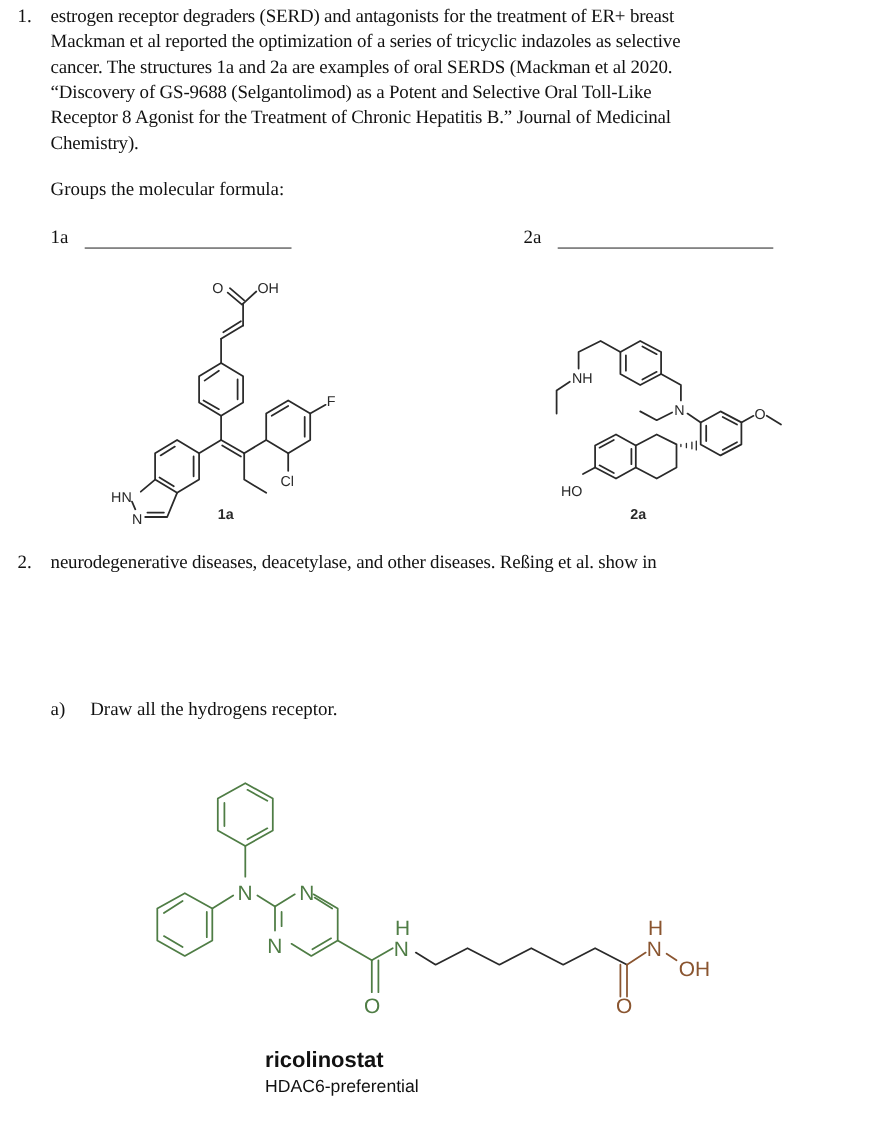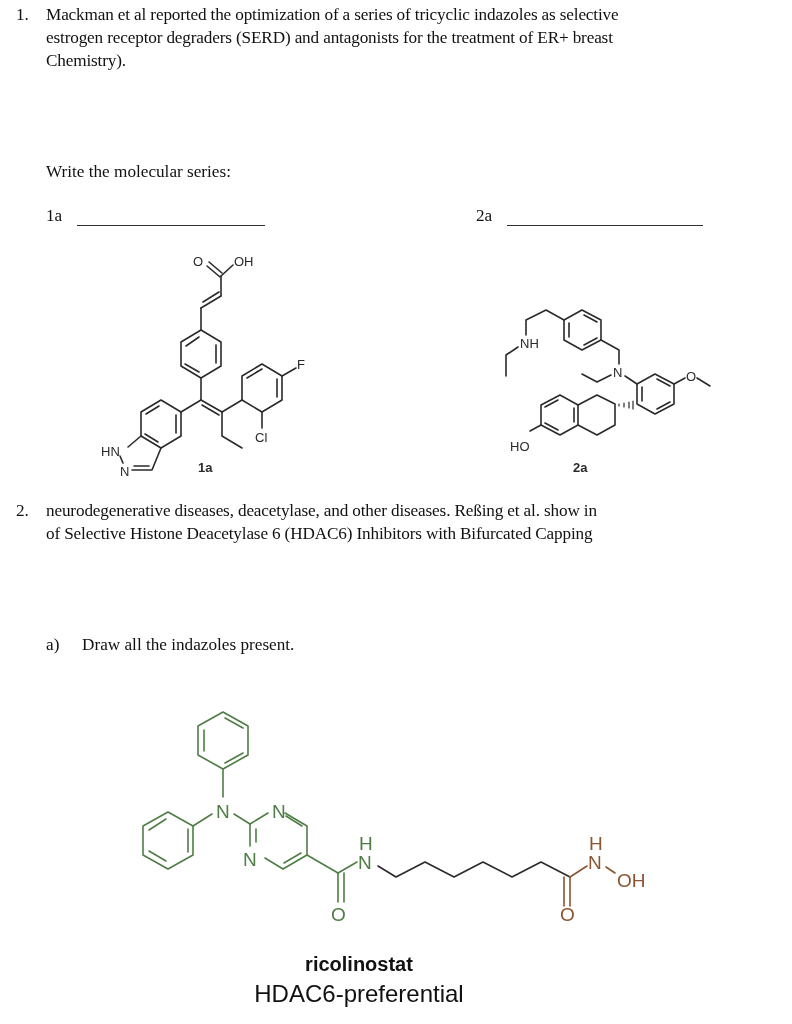--- a/index.html
+++ b/index.html
@@ -14,35 +14,38 @@
   .blank { position:absolute; border-bottom:1.2px solid #333; height:0; }
   svg { position:absolute; overflow:visible; }
   .bond { stroke:#2a2a2a; stroke-width:1.6; fill:none; stroke-linecap:round; stroke-linejoin:round; }
   .atom { font-family:"Liberation Sans","DejaVu Sans",sans-serif; font-size:13px; fill:#2a2a2a; }
   .cpd { font-family:"Liberation Sans",sans-serif; font-size:13px; font-weight:bold; fill:#2a2a2a; }
   .g { stroke:#4f7d45; }
   .gt { fill:#4f7d45; }
   .br { stroke:#8a5530; }
   .brt { fill:#8a5530; }
   .bigatom { font-family:"Liberation Sans",sans-serif; font-size:19px; }
-  .cap { position:absolute; font-family:"Liberation Sans","DejaVu Sans",sans-serif; text-align:center; width:260px; left:229px; }
+  .cap { position:absolute; font-family:"Liberation Sans","DejaVu Sans",sans-serif; text-align:left; width:260px; left:241px; }
 </style>
 </head>
 <body>
 
 <div class="para" style="top:3px;left:0;width:792px;height:140px;">
   <span class="num">1.</span>
   <div class="body-text">
+    <span class="line">estrogen receptor degraders (SERD) and antagonists for the treatment of ER+ breast</span>
     <span class="line">Mackman et al reported the optimization of a series of tricyclic indazoles as selective</span>
-    <span class="line">estrogen receptor degraders (SERD) and antagonists for the treatment of ER+ breast</span>
+    <span class="line">cancer.  The structures 1a and 2a are examples of oral SERDS (Mackman et al 2020.</span>
+    <span class="line">“Discovery of GS-9688 (Selgantolimod) as a Potent and Selective Oral Toll-Like</span>
+    <span class="line">Receptor 8 Agonist for the Treatment of Chronic Hepatitis B.” Journal of Medicinal</span>
     <span class="line">Chemistry).</span>
   </div>
 </div>
 
-<div class="label" style="left:46px;top:162px;">Write the molecular series:</div>
+<div class="label" style="left:46px;top:162px;">Groups the molecular formula:</div>
 
 <div class="label" style="left:46px;top:206px;">1a</div>
 <div class="blank" style="left:77px;top:225px;width:188px;"></div>
 <div class="label" style="left:476px;top:206px;">2a</div>
 <div class="blank" style="left:507px;top:225px;width:196px;"></div>
 
 <svg width="792" height="1024" style="left:0;top:0;">
 
   <text class="atom" x="193" y="266">O</text>
   <text class="atom" x="234" y="266">OH</text>
@@ -105,26 +108,25 @@
   <path class="bond" d="M574 408 L574 422 M545 407 L558 400 M545 423 L558 430"></path>
   <path class="bond" d="M541 425 L530 431"></path>
   <text class="atom" x="510" y="451">HO</text>
   <text class="cpd" x="573" y="472">2a</text>
 </svg>
 
 <div class="para" style="top:499px;left:0;width:792px;height:120px;">
   <span class="num">2.</span>
   <div class="body-text">
     <span class="line">neurodegenerative diseases, deacetylase, and other diseases. Reßing et al. show in</span>
-    <span class="line">of Selective Histone Deacetylase 6 (HDAC6) Inhibitors with Bifurcated Capping</span>
   </div>
 </div>
 
 <div class="label" style="left:46px;top:635px;">a)</div>
-<div class="label" style="left:82px;top:635px;">Draw all the indazoles present.</div>
+<div class="label" style="left:82px;top:635px;">Draw all the hydrogens receptor.</div>
 
 <svg width="792" height="1024" style="left:0;top:0;">
 
   <path class="bond g" d="M223 712 L248 726 L248 755 L223 769 L198 755 L198 726 Z"></path>
   <path class="bond g" d="M204 730 L204 751 M225 718 L243 728 M225 763 L243 753"></path>
   <path class="bond g" d="M223 769 L223 797"></path>
   <text class="gt bigatom" x="216" y="818">N</text>
 
   <path class="bond g" d="M212 814 L193 826"></path>
   <path class="bond g" d="M193 826 L193 855 L168 869 L143 855 L143 826 L168 812 Z"></path>
@@ -148,13 +150,13 @@
   <path class="bond br" d="M570 877 L570 906 M564 877 L564 906"></path>
   <text class="brt bigatom" x="560" y="921">O</text>
   <path class="bond br" d="M570 877 L587 866"></path>
   <text class="brt bigatom" x="589" y="850">H</text>
   <text class="brt bigatom" x="588" y="869">N</text>
   <path class="bond br" d="M606 867 L615 873"></path>
   <text class="brt bigatom" x="617" y="887">OH</text>
 </svg>
 
 <div class="cap" style="top:953px;font-size:20px;font-weight:bold;">ricolinostat</div>
-<div class="cap" style="top:980px;font-size:24px;">HDAC6-preferential</div>
+<div class="cap" style="top:980px;font-size:16px;">HDAC6-preferential</div>
 
 </body></html>

